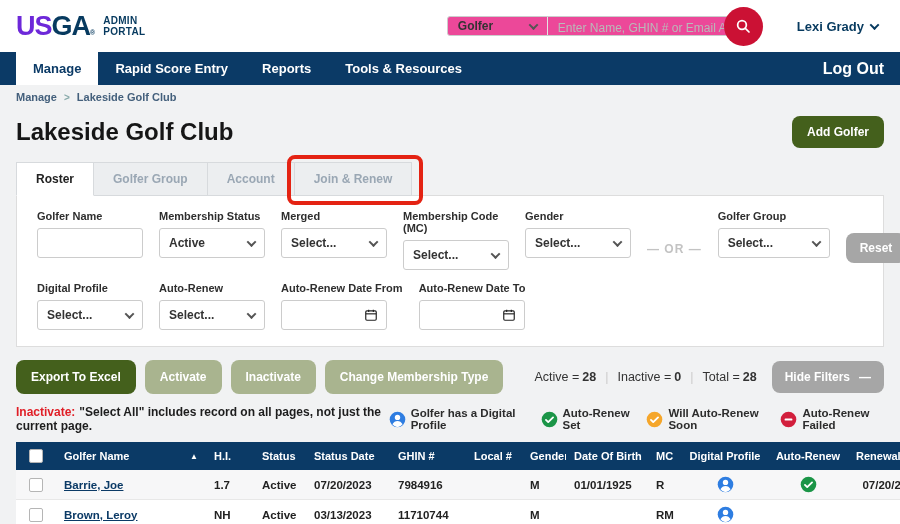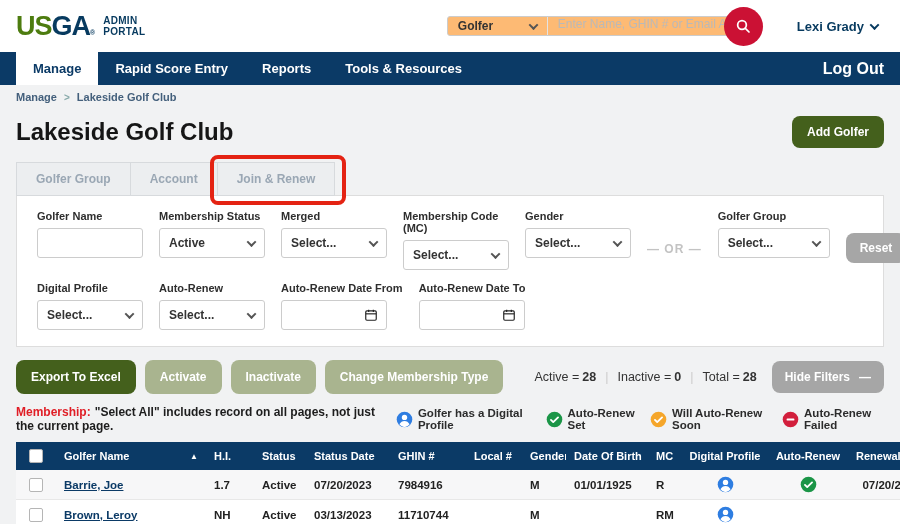--- a/index.html
+++ b/index.html
@@ -3,25 +3,25 @@
 <meta charset="utf-8">
 <style>
   * { margin:0; padding:0; box-sizing:border-box; }
   html,body { width:900px; height:524px; overflow:hidden; }
   body { font-family:"Liberation Sans","DejaVu Sans",sans-serif; background:#f1f2f3; color:#222; }
 
   
   .top-header { height:52px; background:#fff; display:flex; align-items:center; padding:0 16px; }
   .logo-group { display:flex; align-items:center; }
   .logo-word { font-size:27px; font-weight:800; letter-spacing:-1px; }
-  .logo-us { color:#4d7c0f; } .logo-ga { color:#073a5f; }
+  .logo-us { color:#6d28d9; } .logo-ga { color:#073a5f; }
   .logo-reg { font-size:7px; color:#073a5f; vertical-align:baseline; }
   .logo-sub { margin-left:9px; color:#073a5f; font-size:10px; font-weight:800; line-height:1.15; letter-spacing:.3px; }
   .search-group { display:flex; align-items:center; margin-left:auto; }
-  .search-box { display:flex; align-items:flex-start; height:20px; border:1px solid #ccc; border-radius:3px; background:#fdba74; }
+  .search-box { display:flex; align-items:flex-end; height:20px; border:1px solid #ccc; border-radius:3px; background:#ec4899; }
   .search-cat { display:flex; align-items:center; justify-content:space-between; width:100px; padding:0 10px; height:100%; border-right:1px solid #e3e3e3; font-size:12px; font-weight:600; color:#333; cursor:pointer; }
   .search-input { border:none; outline:none; width:195px; padding:0 10px; font-size:12px; font-family:inherit; color:#333; background:transparent; }
   .search-input::placeholder { color:#b9b9b9; }
   .search-btn { width:39px; height:39px; border-radius:50%; background:#cb1134; border:none; margin-left:-20px; display:flex; align-items:center; justify-content:center; cursor:pointer; z-index:2; }
   .user-menu { display:flex; align-items:center; gap:7px; margin-left:34px; margin-right:6px; font-size:13px; font-weight:700; color:#073a5f; cursor:pointer; }
   .chev { width:7px; height:7px; border-right:2px solid #555; border-bottom:2px solid #555; transform:rotate(45deg) translate(-1px,-1px); display:inline-block; }
   .chev.navy { border-color:#073a5f; }
 
   
   .nav-bar { height:33px; background:#0b3a66; display:flex; align-items:stretch; padding-left:16px; }
@@ -151,20 +151,21 @@
 </div>
 
 <div class="page-body">
 
   <div class="title-row">
     <div class="page-title">Lakeside Golf Club</div>
     <button class="btn btn-darkgreen add-golfer">Add Golfer</button>
   </div>
 
   <div class="tab-strip">
+    <div class="tab active">Roster</div>
     <div class="tab">Golfer Group</div>
     <div class="tab">Account</div>
     <div class="tab-wrap">
       <div class="tab">Join &amp; Renew</div>
       <div class="highlight-box"></div>
     </div>
   </div>
 
   <div class="filter-panel">
     <div class="filter-row">
@@ -269,21 +270,21 @@
       <span class="stat"><span>Total =</span><b>28</b></span>
     </div>
     <button class="btn btn-gray hide-filters">
       <span>Hide Filters</span>
       <span>—</span>
     </button>
   </div>
 
   <div class="note-row">
     <div class="note">
-      <span class="imp">Membership:</span><span>"Select All" includes record on all pages, not just the current page.</span>
+      <span class="imp">Inactivate:</span><span>"Select All" includes record on all pages, not just the current page.</span>
     </div>
     <div class="legend">
       <div class="legend-item">
         <span class="ic">
           <svg viewBox="0 0 24 24">
               <circle cx="12" cy="12" r="11" fill="#2e7de1"></circle>
               <circle cx="12" cy="9" r="3.8" fill="#fff"></circle>
               <path d="M4.8 18.8c1.7-3 4.2-4.7 7.2-4.7s5.5 1.7 7.2 4.7A10.9 10.9 0 0 1 12 23a10.9 10.9 0 0 1-7.2-4.2z" fill="#fff"></path>
             </svg>
         </span>

